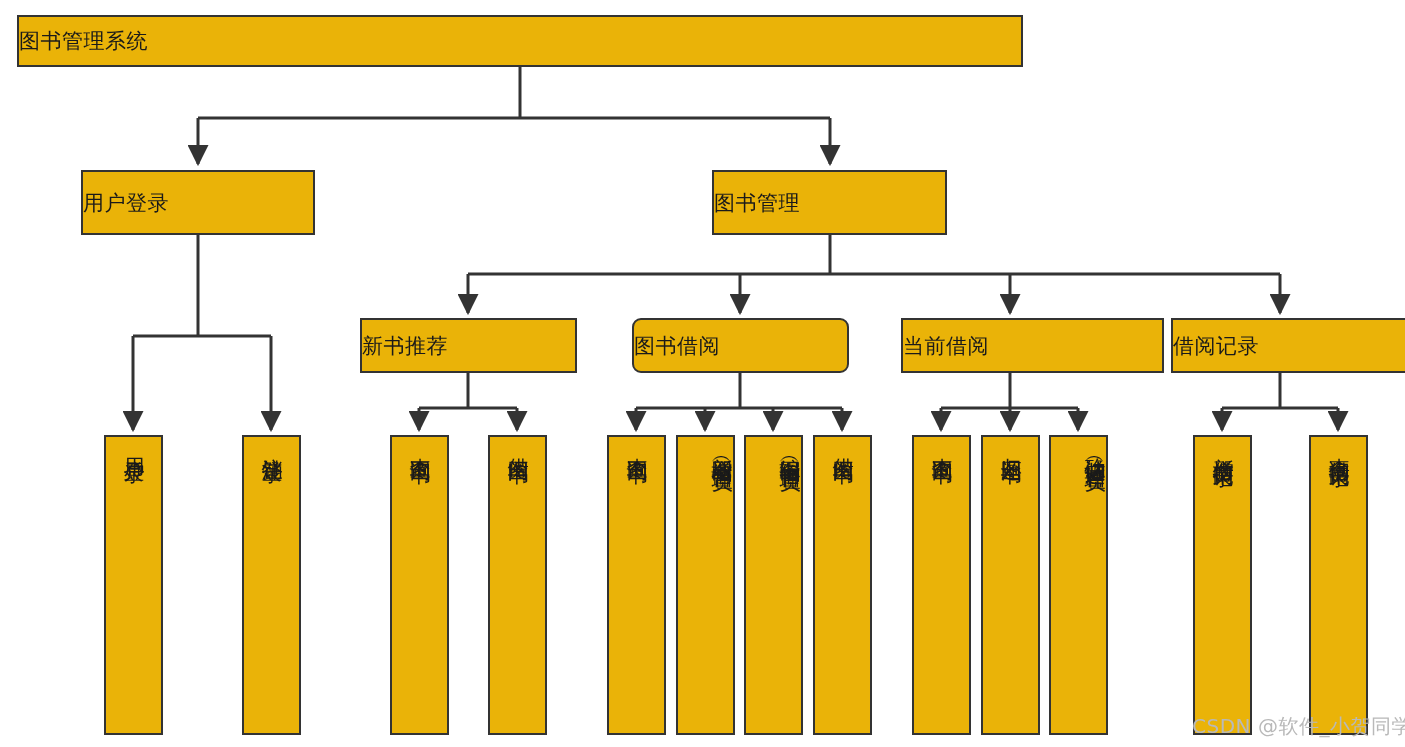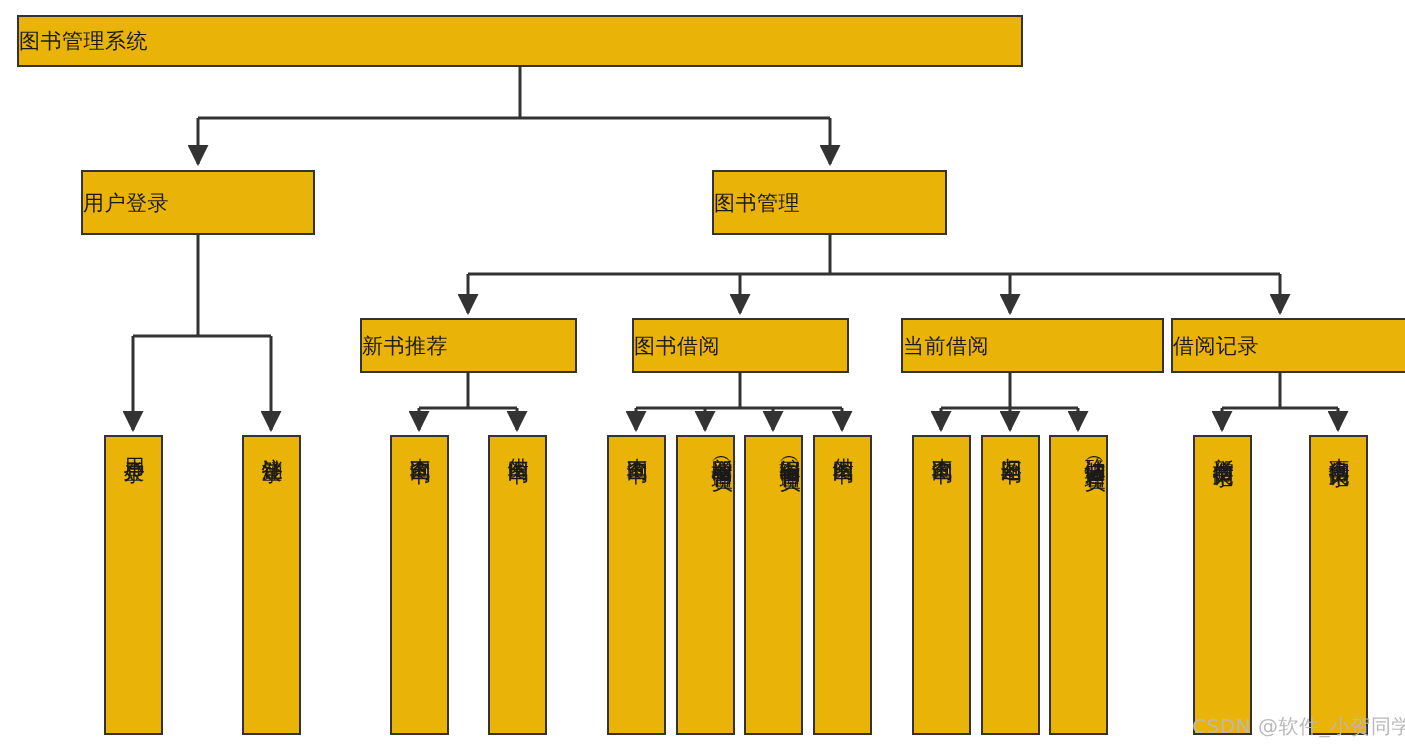--- a/index.html
+++ b/index.html
@@ -123,21 +123,21 @@
   <div class="node h" style="left:81px; top:170px; width:234px; height:65px;">
     <span>用户登录</span>
   </div>
   <div class="node h" style="left:712px; top:170px; width:235px; height:65px;">
     <span>图书管理</span>
   </div>
 
   <div class="node h" style="left:360px; top:318px; width:217px; height:55px;">
     <span>新书推荐</span>
   </div>
-  <div class="node h" style="left:632px; top:318px; width:217px; height:55px;">
+  <div class="node h" style="left:632px; top:318px; width:217px; height:55px;border-radius:9px;">
     <span>图书借阅</span>
   </div>
   <div class="node h" style="left:901px; top:318px; width:263px; height:55px;">
     <span>当前借阅</span>
   </div>
   <div class="node h" style="left:1171px; top:318px; width:255px; height:55px;">
     <span>借阅记录</span>
   </div>
 
   <div class="node v" style="left:104px; top:435px; width:59px; height:300px;">

